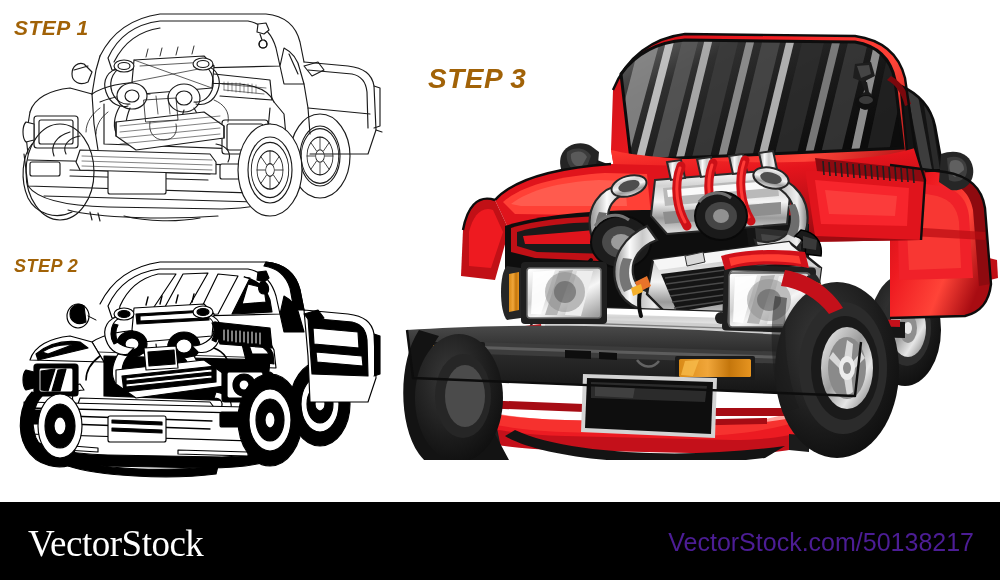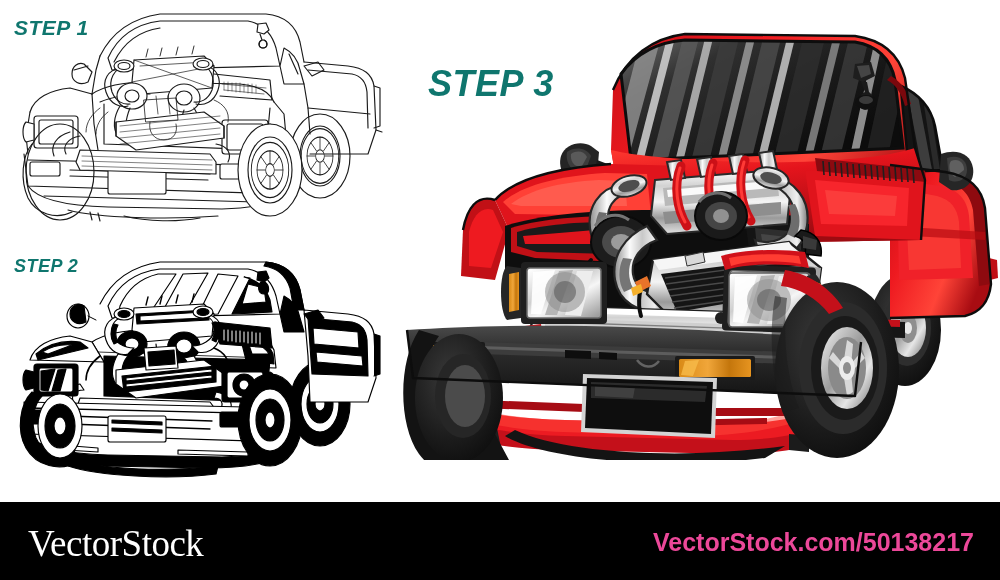--- a/index.html
+++ b/index.html
@@ -10,49 +10,49 @@
     overflow:hidden;
     position:relative;
   }
   #stage{position:absolute;left:0;top:0;width:1000px;height:580px;background:#fff;}
 
   .step-label{
     position:absolute;
     font-family:"Liberation Sans", sans-serif;
     font-weight:bold;
     font-style:italic;
-    color:#0f766e;
+    color:#a16207;
     letter-spacing:0.5px;
     white-space:nowrap;
     user-select:none;
   }
   #step1-label{left:14px;top:16px;font-size:21px;}
   #step2-label{left:14px;top:256px;font-size:18px;}
-  #step3-label{left:428px;top:63px;font-size:36px;}
+  #step3-label{left:428px;top:63px;font-size:28px;}
 
   .art{position:absolute;}
   #art-step1{left:8px;top:4px;width:380px;height:232px;}
   #art-step2{left:8px;top:244px;width:380px;height:248px;}
   #art-step3{left:385px;top:30px;width:615px;height:430px;}
 
   
   #footer-bar{
     position:absolute;left:0;top:502px;width:1000px;height:78px;
     background:#000000;
   }
   #brand-wordmark{
     position:absolute;left:28px;top:522px;
     font-size:37px;font-weight:400;color:#ffffff;
     letter-spacing:-0.5px;
     font-family:Liberation Serif, serif;
     white-space:nowrap;user-select:none;
   }
   #brand-url{
     position:absolute;right:26px;top:528px;
-    font-size:25px;font-weight:700;color:#ec4899;
+    font-size:25px;font-weight:400;color:#4c1d95;
     letter-spacing:0px;
     font-family:"Liberation Sans", sans-serif;
     white-space:nowrap;user-select:none;
   }
   svg{display:block;}
 </style>
 </head>
 <body>
 
 <div id="stage">

